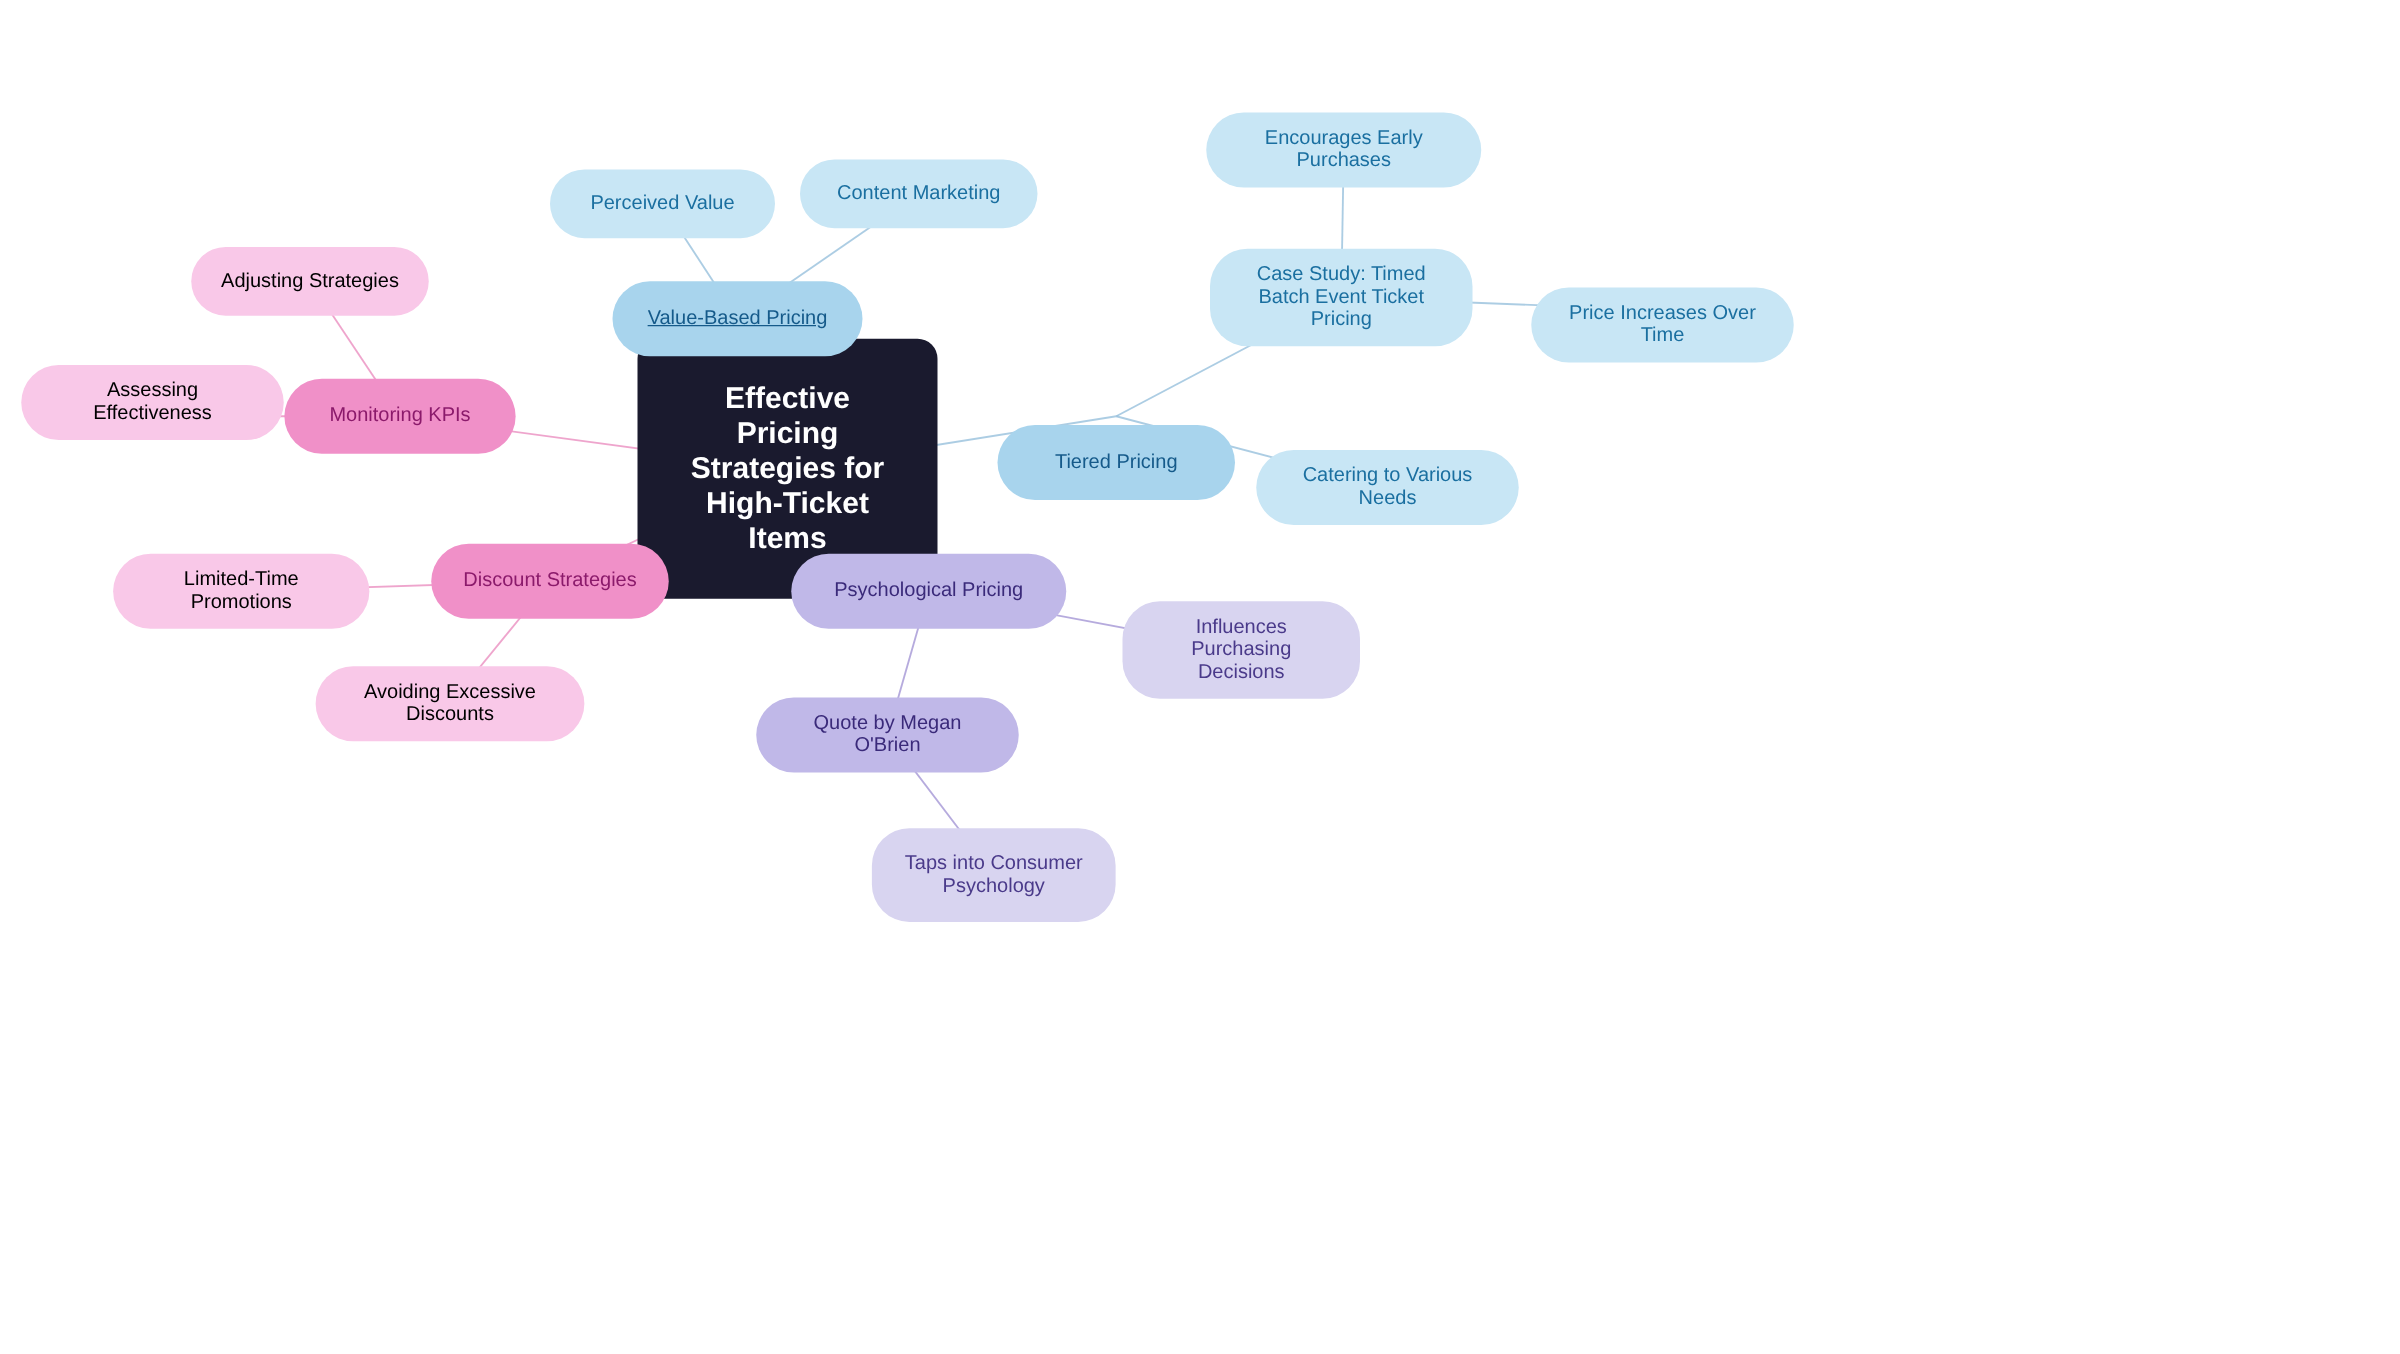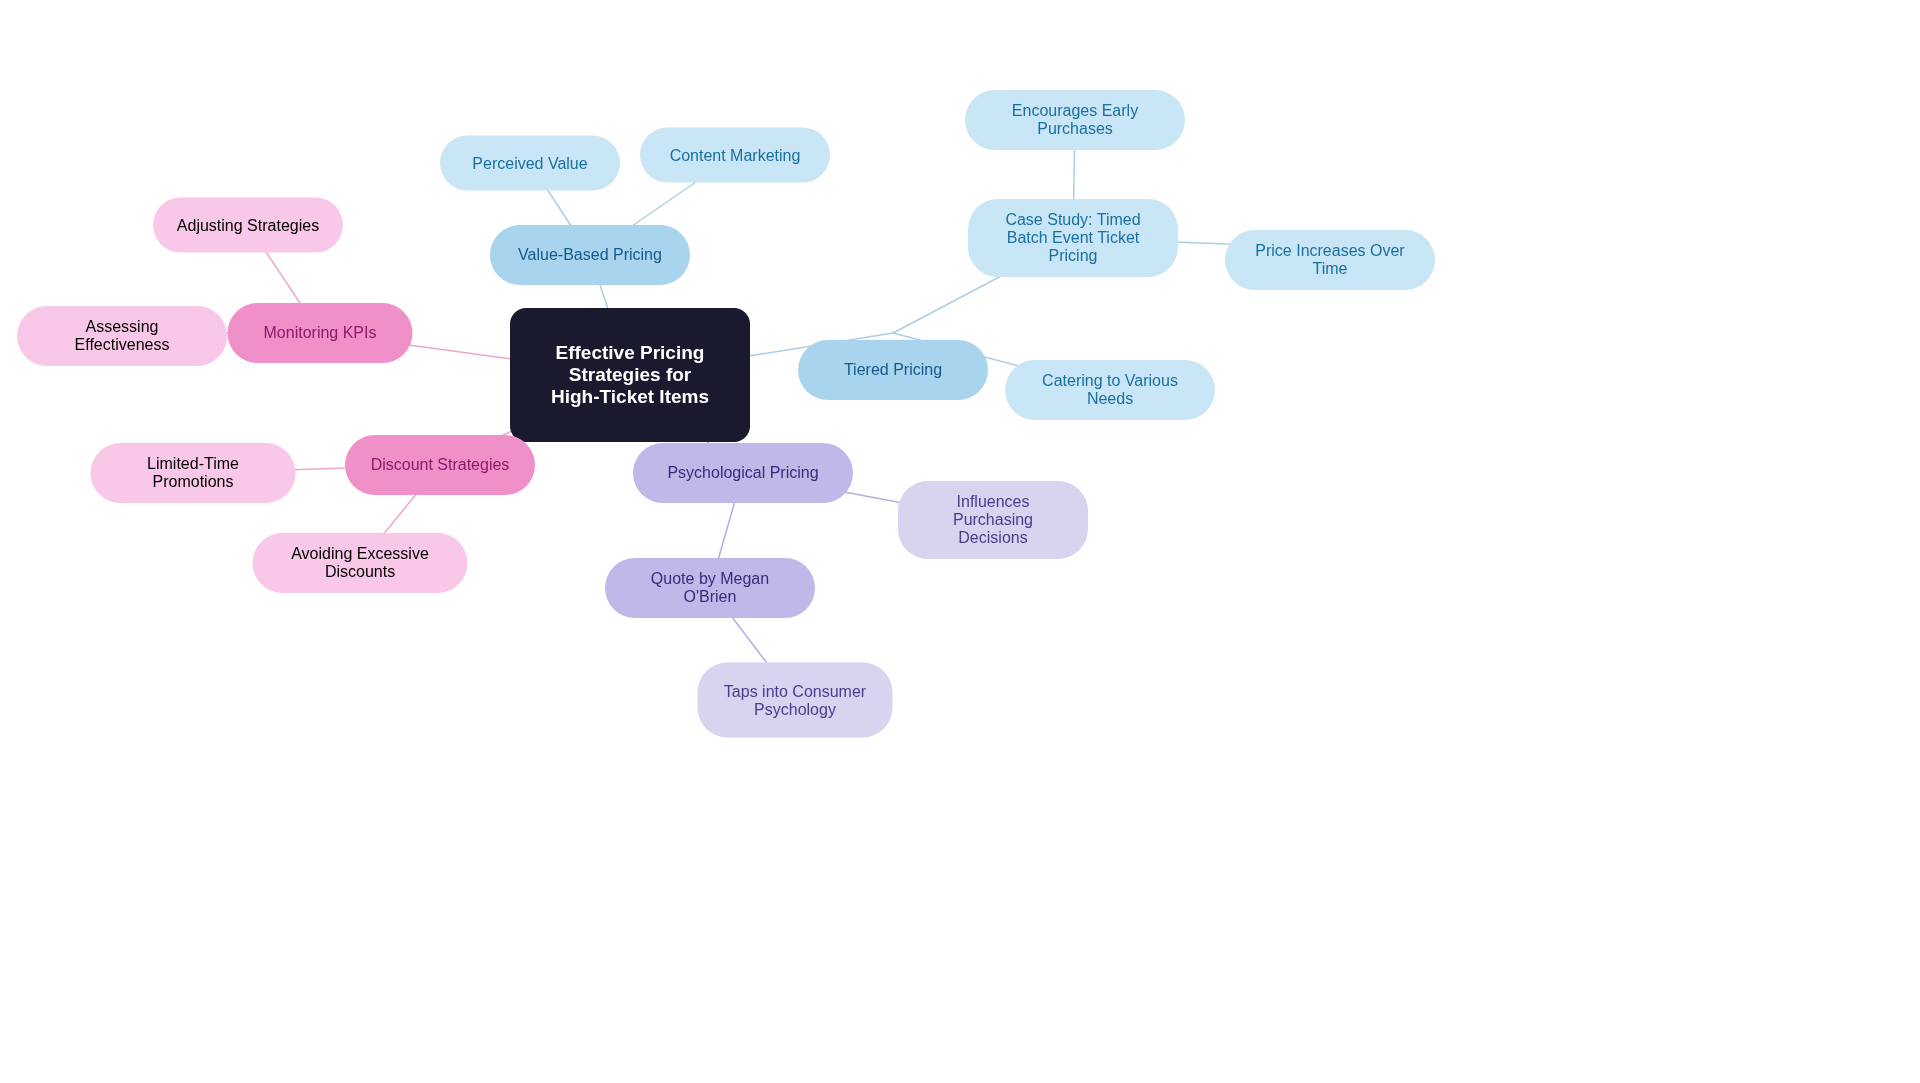--- a/index.html
+++ b/index.html
@@ -32,21 +32,21 @@
       text-align: center;
       font-size: 16px;
       font-weight: 500;
       padding: 12px 20px;
       cursor: pointer;
       transform: translate(-50%, -50%);
     }
     .node-center {
       background: #1a1a2e;
       color: #ffffff;
-      font-size: 19px;
+      font-size: 24px;
       font-weight: 600;
       padding: 34px 32px;
       border-radius: 16px;
       width: 240px;
     }
     .node-blue {
       background: #c8e6f5;
       color: #1a6fa0;
       border: none;
     }
@@ -97,21 +97,21 @@
     </svg>
 <div class="node node-center" style="left: 630px; top: 375px; width: 240px; min-height: 80px;">
       <span>Effective Pricing Strategies for High-Ticket Items</span>
     </div>
     <div class="node node-blue" style="left: 530px; top: 163px; width: 180px; min-height: 55px;">
       <span>Perceived Value</span>
     </div>
     <div class="node node-blue" style="left: 735px; top: 155px; width: 190px; min-height: 55px;">
       <span>Content Marketing</span>
     </div>
-    <div class="node node-blue-dark" style="left: 590px; top: 255px; width: 200px; min-height: 60px;">
+    <div class="node node-blue-dark" style="left: 590px; top: 255px; width: 200px; min-height: 60px; text-decoration: underline;">
       <span>Value-Based Pricing</span>
     </div>
     <div class="node node-blue-dark" style="left: 893px; top: 333px; width: 190px; min-height: 60px; margin-top: 37px;">
       <span>Tiered Pricing</span>
     </div>
     <div class="node node-blue" style="left: 1073px; top: 238px; width: 210px; min-height: 75px;">
       <span>Case Study: Timed Batch Event Ticket Pricing</span>
     </div>
     <div class="node node-blue" style="left: 1075px; top: 120px; width: 220px; min-height: 55px;">
       <span>Encourages Early Purchases</span>
@@ -133,21 +133,21 @@
     </div>
     <div class="node node-lavender" style="left: 795px; top: 700px; width: 195px; min-height: 75px;">
       <span>Taps into Consumer Psychology</span>
     </div>
     <div class="node node-pink-dark" style="left: 320px; top: 333px; width: 185px; min-height: 60px;">
       <span>Monitoring KPIs</span>
     </div>
     <div class="node node-pink" style="left: 248px; top: 225px; width: 190px; min-height: 55px;">
       <span>Adjusting Strategies</span>
     </div>
-    <div class="node node-pink" style="left: 122px; top: 336px; width: 210px; min-height: 55px;">
+    <div class="node node-pink" style="left: 122px; top: 322px; width: 210px; min-height: 55px;">
       <span>Assessing Effectiveness</span>
     </div>
     <div class="node node-pink-dark" style="left: 440px; top: 465px; width: 190px; min-height: 60px;">
       <span>Discount Strategies</span>
     </div>
     <div class="node node-pink" style="left: 193px; top: 473px; width: 205px; min-height: 55px;">
       <span>Limited-Time Promotions</span>
     </div>
     <div class="node node-pink" style="left: 360px; top: 563px; width: 215px; min-height: 55px;">
       <span>Avoiding Excessive Discounts</span>

